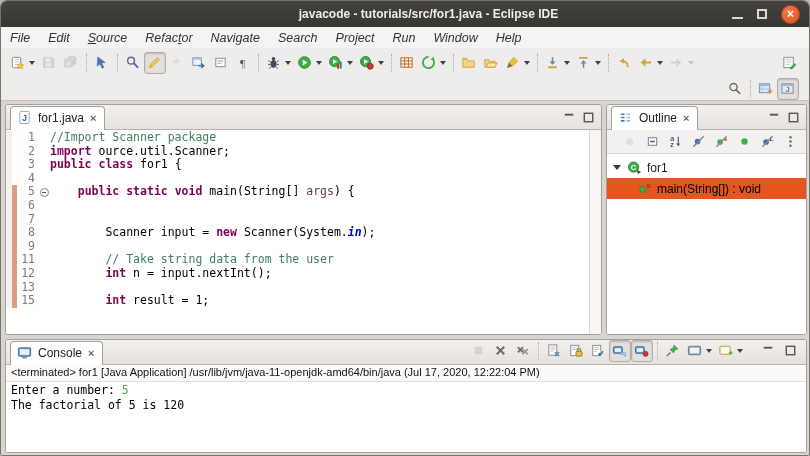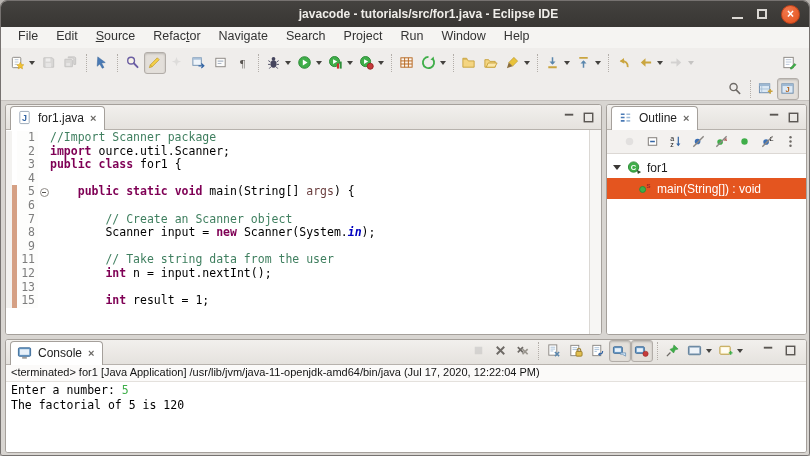--- a/index.html
+++ b/index.html
@@ -14,22 +14,22 @@
   .title { position:absolute; left:0; right:0; text-align:center; color:#f0eeea;
     font-size:12px; font-weight:bold;margin-left:47px; }
   .win-controls { margin-left:auto; z-index:2; display:flex; align-items:center; gap:14px; padding-right:9px; }
   .btn-min-glyph { width:11px; height:2px; background:#dbd8d4; margin-top:7px; }
   .btn-max-glyph { width:10px; height:10px; border:2px solid #dbd8d4; }
   .btn-close { width:19px; height:19px; border-radius:50%;
     background:radial-gradient(circle at 35% 30%, #f2794f, #e25019); border:1px solid #c4441c;
     color:#fff; font-size:12px; font-weight:bold; display:flex; align-items:center; justify-content:center; line-height:1; }
 
   
-  .menubar { flex:0 0 21px; background:#f5f4f2; display:flex; 
-    padding-left:8px; font-size:12.5px; color:#333; }
+  .menubar { flex:0 0 21px; background:#f5f4f2; display:flex; align-items:center;
+    font-size:12.5px; color:#333;font-style:italic; }
   .menu-item { padding:2px 9px; cursor:default; }
   .menu-item u { text-decoration:underline; }
 
   
   .toolbar1 { flex:0 0 29px; background:#efedeb; display:flex; align-items:center; padding:0 8px 0 6px; }
   .toolbar2 { flex:0 0 24px; background:#efedeb; border-bottom:1px solid #c6c2be;
     display:flex; align-items:center; justify-content:flex-end; padding:0 10px; }
   .tb-btn { display:inline-flex; align-items:center; height:22px; padding:2px 2px;
     border:1px solid transparent; border-radius:3px; }
   .tb-btn.toggled { background:#e3dfda; border-color:#b2ada8; box-shadow:inset 0 1px 2px rgba(0,0,0,.18); }
@@ -78,21 +78,21 @@
   .seg-cmt  { color:var(--c-cmt); }
   .seg-str  { color:var(--c-str); }
   .seg-sfield { color:var(--c-sfield); font-weight:bold; font-style:italic; }
   .seg-param  { color:var(--c-param); }
 
   
   .outline-toolbar { flex:0 0 24px; background:#f3f1ef; border-bottom:1px solid #dcd8d4;
     display:flex; align-items:center; justify-content:flex-end; gap:1px; padding:0 4px; }
   .tree { flex:1; background:#fff; font-size:12px; padding-top:3px; }
   .tree-row { height:21px; display:flex; align-items:center; gap:4px; color:#1c1c1c; }
-  .tree-row.selected { background:var(--accent); color:#ffffff;align-items:center; }
+  .tree-row.selected { background:var(--accent); color:#000000;align-items:center; }
   .twisty { width:0; height:0; border-left:4px solid transparent; border-right:4px solid transparent;
     border-top:5px solid #3a3835; margin:0 2px 0 6px; }
   .tree-indent { width:26px; flex:0 0 26px; }
 
   
   .console-tabbar { flex:0 0 25px; }
   .console-status { flex:0 0 17px; background:#fbfaf9; border-bottom:1px solid #e4e1dd;
     font-size:11px; color:#141414; padding:1px 5px; white-space:nowrap; overflow:hidden; }
   .console-output { flex:1; background:#fff; font-family:"DejaVu Sans Mono", monospace;
     font-size:11.5px; line-height:15px; padding:1px 5px; color:#000; }
@@ -463,21 +463,20 @@
               <span class="col-diff on"></span>
               <span class="col-num">6</span>
               <span class="col-fold"></span>
               <span class="code-text"></span>
             </div>
             <div class="code-row">
               <span class="col-annot"></span>
               <span class="col-diff on"></span>
               <span class="col-num">7</span>
               <span class="col-fold"></span>
-              <span class="code-text"><span>        </span><span class="seg-cmt">// Create an Scanner object</span></span>
             </div>
             <div class="code-row">
               <span class="col-annot"></span>
               <span class="col-diff on"></span>
               <span class="col-num">8</span>
               <span class="col-fold"></span>
               <span class="code-text"><span>        Scanner input = </span><span class="seg-kw">new</span><span> Scanner(System.</span><span class="seg-sfield">in</span><span>);</span></span>
             </div>
             <div class="code-row">
               <span class="col-annot"></span>

